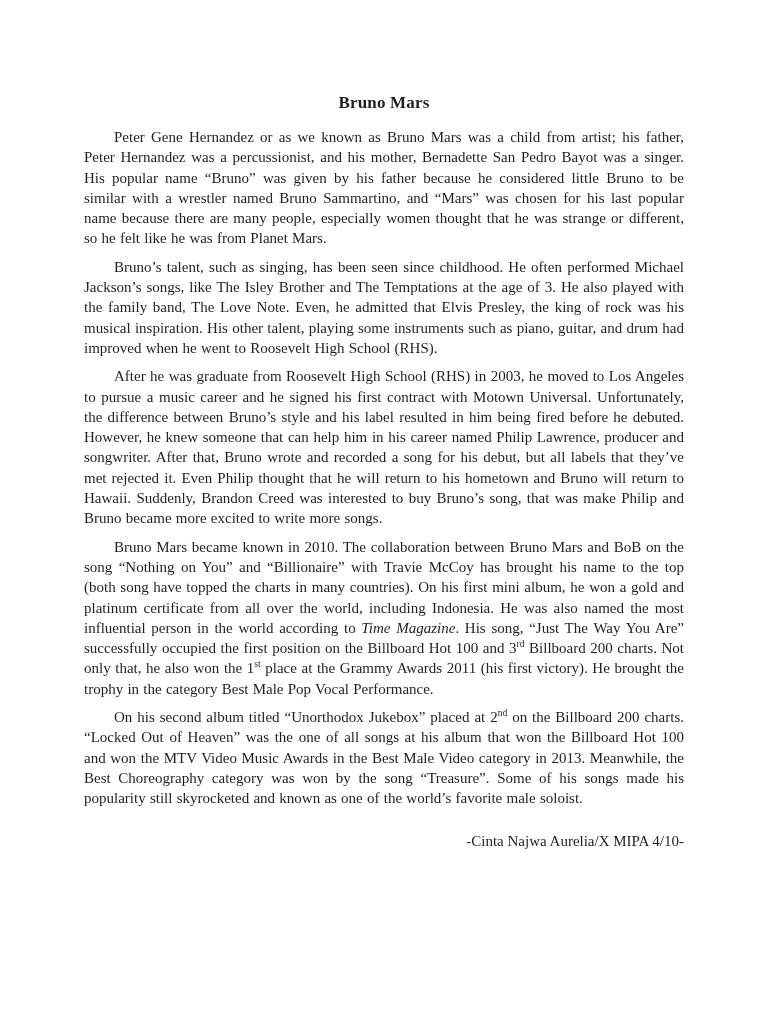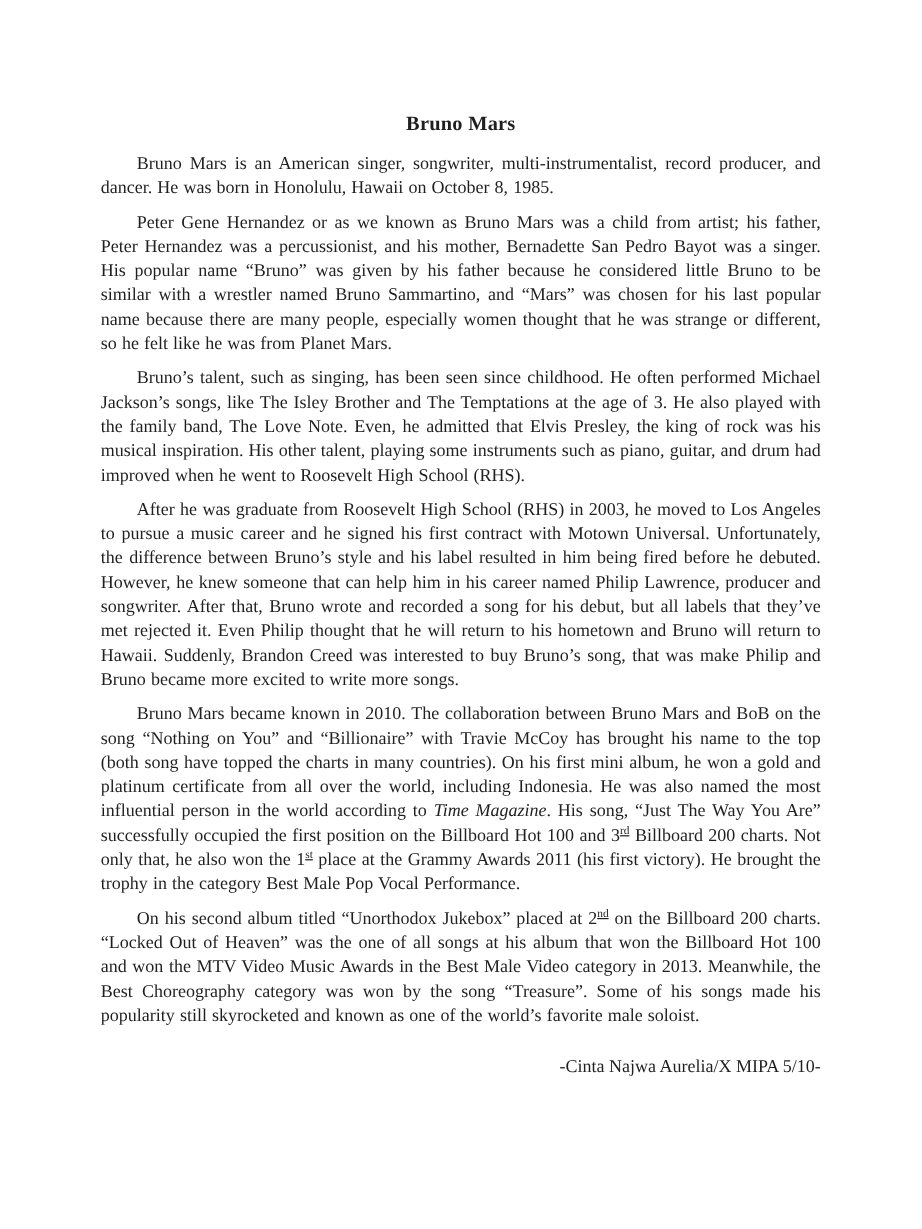--- a/index.html
+++ b/index.html
@@ -34,40 +34,38 @@
     font-size: 15px;
     line-height: 20.3px;
     text-align: justify;
     text-indent: 30px;
     word-spacing: 0.5px;
   }
   .doc-body p sup {
     font-size: 9.5px;
     line-height: 0;
     vertical-align: super;
-    text-decoration: underline;
   }
   .doc-body p i {
   }
   .signature {
     margin-top: 22px;
     font-size: 15px;
     line-height: 20px;
     text-align: right;
   }
 </style>
 </head>
 <body>
 
 <div class="page">
   <h1 class="doc-title">Bruno Mars</h1>
 
   <div class="doc-body">
-      <p><span>Bruno Mars is an American singer, songwriter, multi-instrumentalist, record producer, and dancer. He was born in Honolulu, Hawaii on October 8, 1985.</span></p>
       <p><span>Peter Gene Hernandez or as we known as Bruno Mars was a child from artist; his father, Peter Hernandez was a percussionist, and his mother, Bernadette San Pedro Bayot was a singer. His popular name “Bruno” was given by his father because he considered little Bruno to be similar with a wrestler named Bruno Sammartino, and “Mars” was chosen for his last popular name because there are many people, especially women thought that he was strange or different, so he felt like he was from Planet Mars.</span></p>
       <p><span>Bruno’s talent, such as singing, has been seen since childhood. He often performed Michael Jackson’s songs, like The Isley Brother and The Temptations at the age of 3. He also played with the family band, The Love Note. Even, he admitted that Elvis Presley, the king of rock was his musical inspiration. His other talent, playing some instruments such as piano, guitar, and drum had improved when he went to Roosevelt High School (RHS).</span></p>
       <p><span>After he was graduate from Roosevelt High School (RHS) in 2003, he moved to Los Angeles to pursue a music career and he signed his first contract with Motown Universal. Unfortunately, the difference between Bruno’s style and his label resulted in him being fired before he debuted. However, he knew someone that can help him in his career named Philip Lawrence, producer and songwriter. After that, Bruno wrote and recorded a song for his debut, but all labels that they’ve met rejected it. Even Philip thought that he will return to his hometown and Bruno will return to Hawaii. Suddenly, Brandon Creed was interested to buy Bruno’s song, that was make Philip and Bruno became more excited to write more songs.</span></p>
       <p><span>Bruno Mars became known in 2010. The collaboration between Bruno Mars and BoB on the song “Nothing on You” and “Billionaire” with Travie McCoy has brought his name to the top (both song have topped the charts in many countries). On his first mini album, he won a gold and platinum certificate from all over the world, including Indonesia. He was also named the most influential person in the world according to </span><i>Time Magazine</i><span>. His song, “Just The Way You Are” successfully occupied the first position on the Billboard Hot 100 and 3</span><sup>rd</sup><span> Billboard 200 charts. Not only that, he also won the 1</span><sup>st</sup><span> place at the Grammy Awards 2011 (his first victory). He brought the trophy in the category Best Male Pop Vocal Performance.</span></p>
       <p><span>On his second album titled “Unorthodox Jukebox” placed at 2</span><sup>nd</sup><span> on the Billboard 200 charts. “Locked Out of Heaven” was the one of all songs at his album that won the Billboard Hot 100 and won the MTV Video Music Awards in the Best Male Video category in 2013. Meanwhile, the Best Choreography category was won by the song “Treasure”. Some of his songs made his popularity still skyrocketed and known as one of the world’s favorite male soloist.</span></p>
     </div>
 
-  <div class="signature">-Cinta Najwa Aurelia/X MIPA 5/10-</div>
+  <div class="signature">-Cinta Najwa Aurelia/X MIPA 4/10-</div>
 </div>
 
 </body></html>

